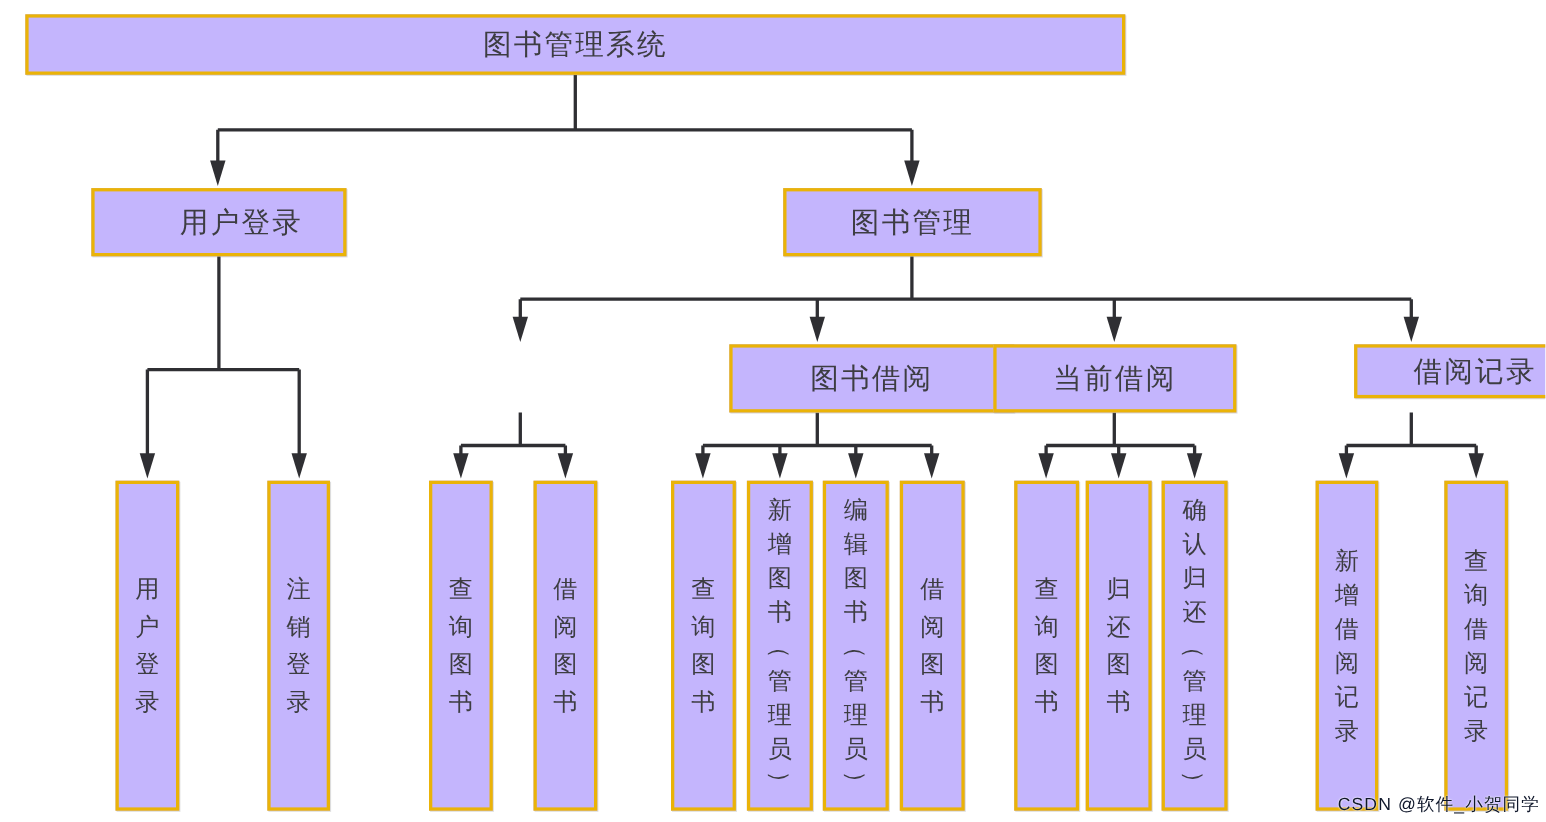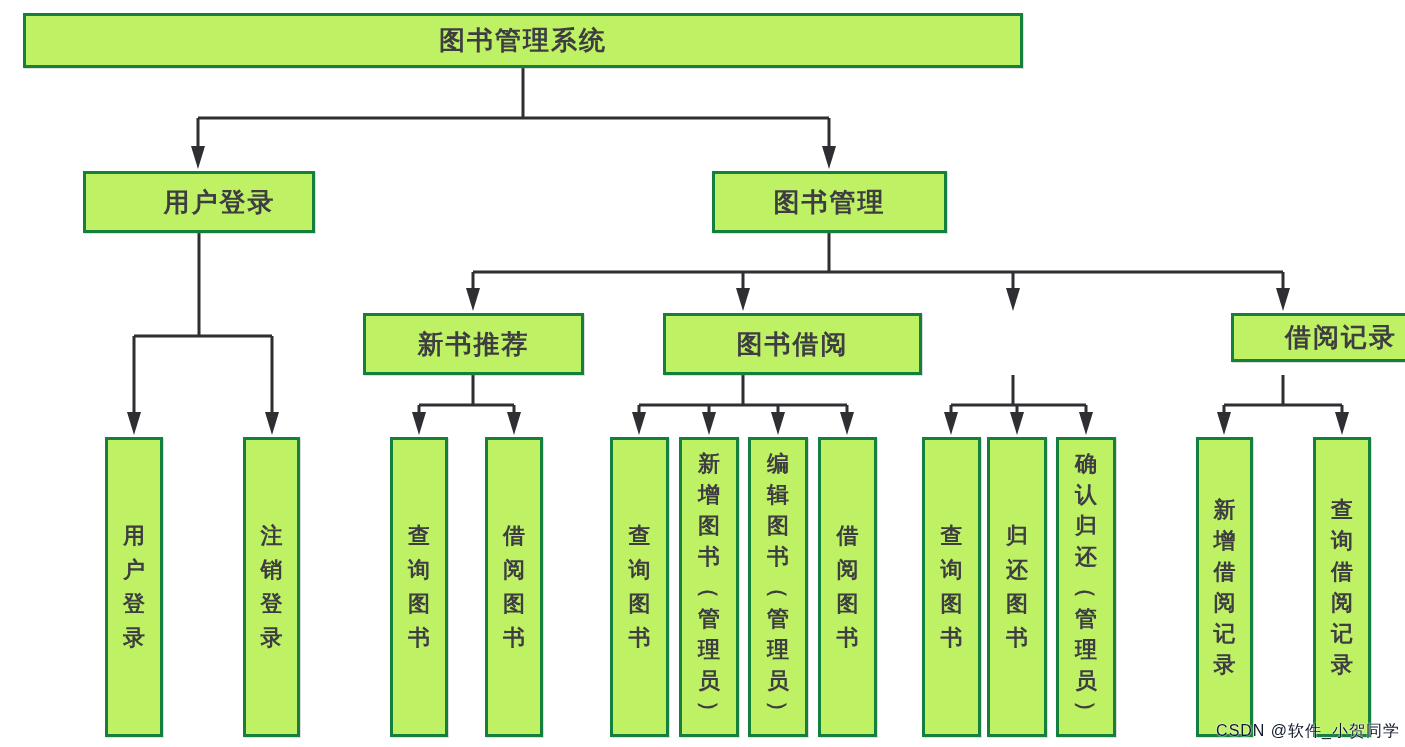--- a/index.html
+++ b/index.html
@@ -1,24 +1,23 @@
 <!DOCTYPE html>
 <html><head>
 <meta charset="utf-8">
 <style>
   html,body{margin:0;padding:0;background:#ffffff;}
   body{font-family:"Liberation Sans","DejaVu Sans",sans-serif;}
   #canvas{position:relative;width:1405px;height:747px;background:#ffffff;overflow:hidden;}
   #wires{position:absolute;left:0;top:0;width:1405px;height:747px;}
   .box{
-    position:absolute;box-sizing:border-box;background:#bef264;
-    border:3px solid #15803d;color:#3d3d42;
+    position:absolute;box-sizing:border-box;background:#c4b5fd;
+    border:3px solid #eab308;color:#3d3d42;
     display:flex;align-items:center;justify-content:center;
     box-shadow:1px 1px 0 rgba(120,120,120,.25);
-    font-weight:bold;
   }
   .hbox{font-size:26px;letter-spacing:2px;}
   .leaf{flex-direction:column;font-size:22px;top:437px;height:300px;}
   .leaf .ch{height:34px;line-height:34px;text-align:center;}
   .leaf.dense .ch{height:31px;line-height:31px;}
   .leaf .ch.rot{transform:rotate(90deg);}
   #watermark{
     position:absolute;right:5px;bottom:5px;z-index:5;
     font-size:16px;color:#0f172a;letter-spacing:1px;
     text-shadow:0 0 2px #ffffff,0 0 1px #ffffff;
@@ -60,22 +59,22 @@
       <polygon points="1217,412 1231,412 1224,435"></polygon>
       <polygon points="1335,412 1349,412 1342,435"></polygon>
     </g>
   </svg>
 
   <div class="box hbox" style="left:23px;top:13px;width:1000px;height:55px;">图书管理系统</div>
 
   <div class="box hbox" style="left:83px;top:171px;width:232px;height:62px;padding-left:41px;">用户登录</div>
   <div class="box hbox" style="left:712px;top:171px;width:235px;height:62px;text-align:center;">图书管理</div>
 
-  <div class="box hbox" style="left:363px;top:313px;width:221px;height:62px;">新书推荐</div>
   <div class="box hbox" style="left:663px;top:313px;width:259px;height:62px;">图书借阅</div>
+  <div class="box hbox" style="left:903px;top:313px;width:221px;height:62px;">当前借阅</div>
   <div class="box hbox" style="left:1231px;top:313px;width:220px;height:49px;">借阅记录</div>
 
   <div class="box leaf" style="left:105px;width:58px;">
       <div class="ch">用</div>
       <div class="ch">户</div>
       <div class="ch">登</div>
       <div class="ch">录</div>
     </div>
   <div class="box leaf" style="left:243px;width:57px;">
       <div class="ch">注</div>

